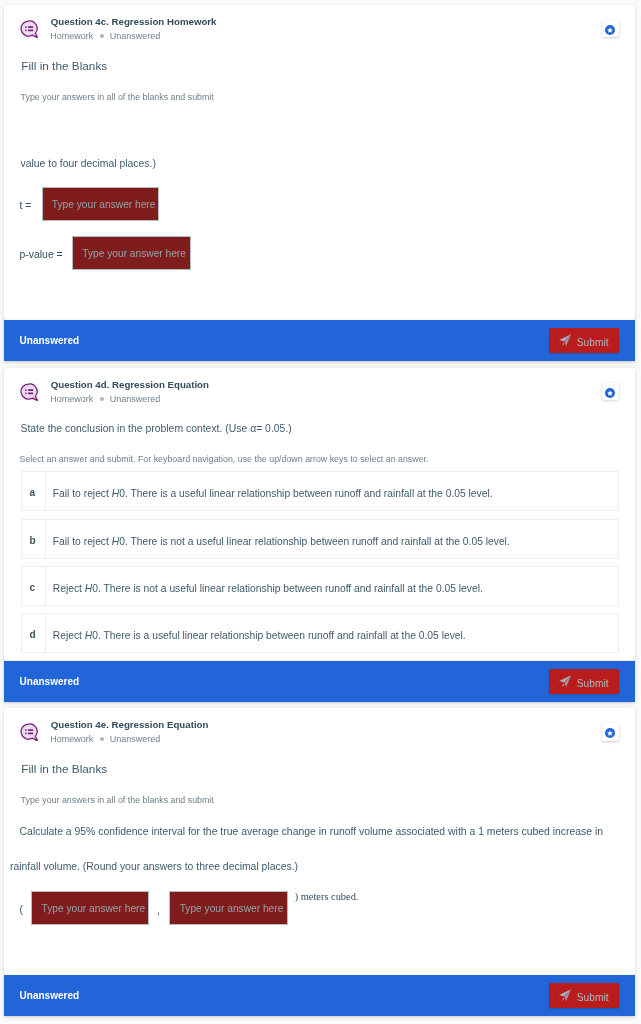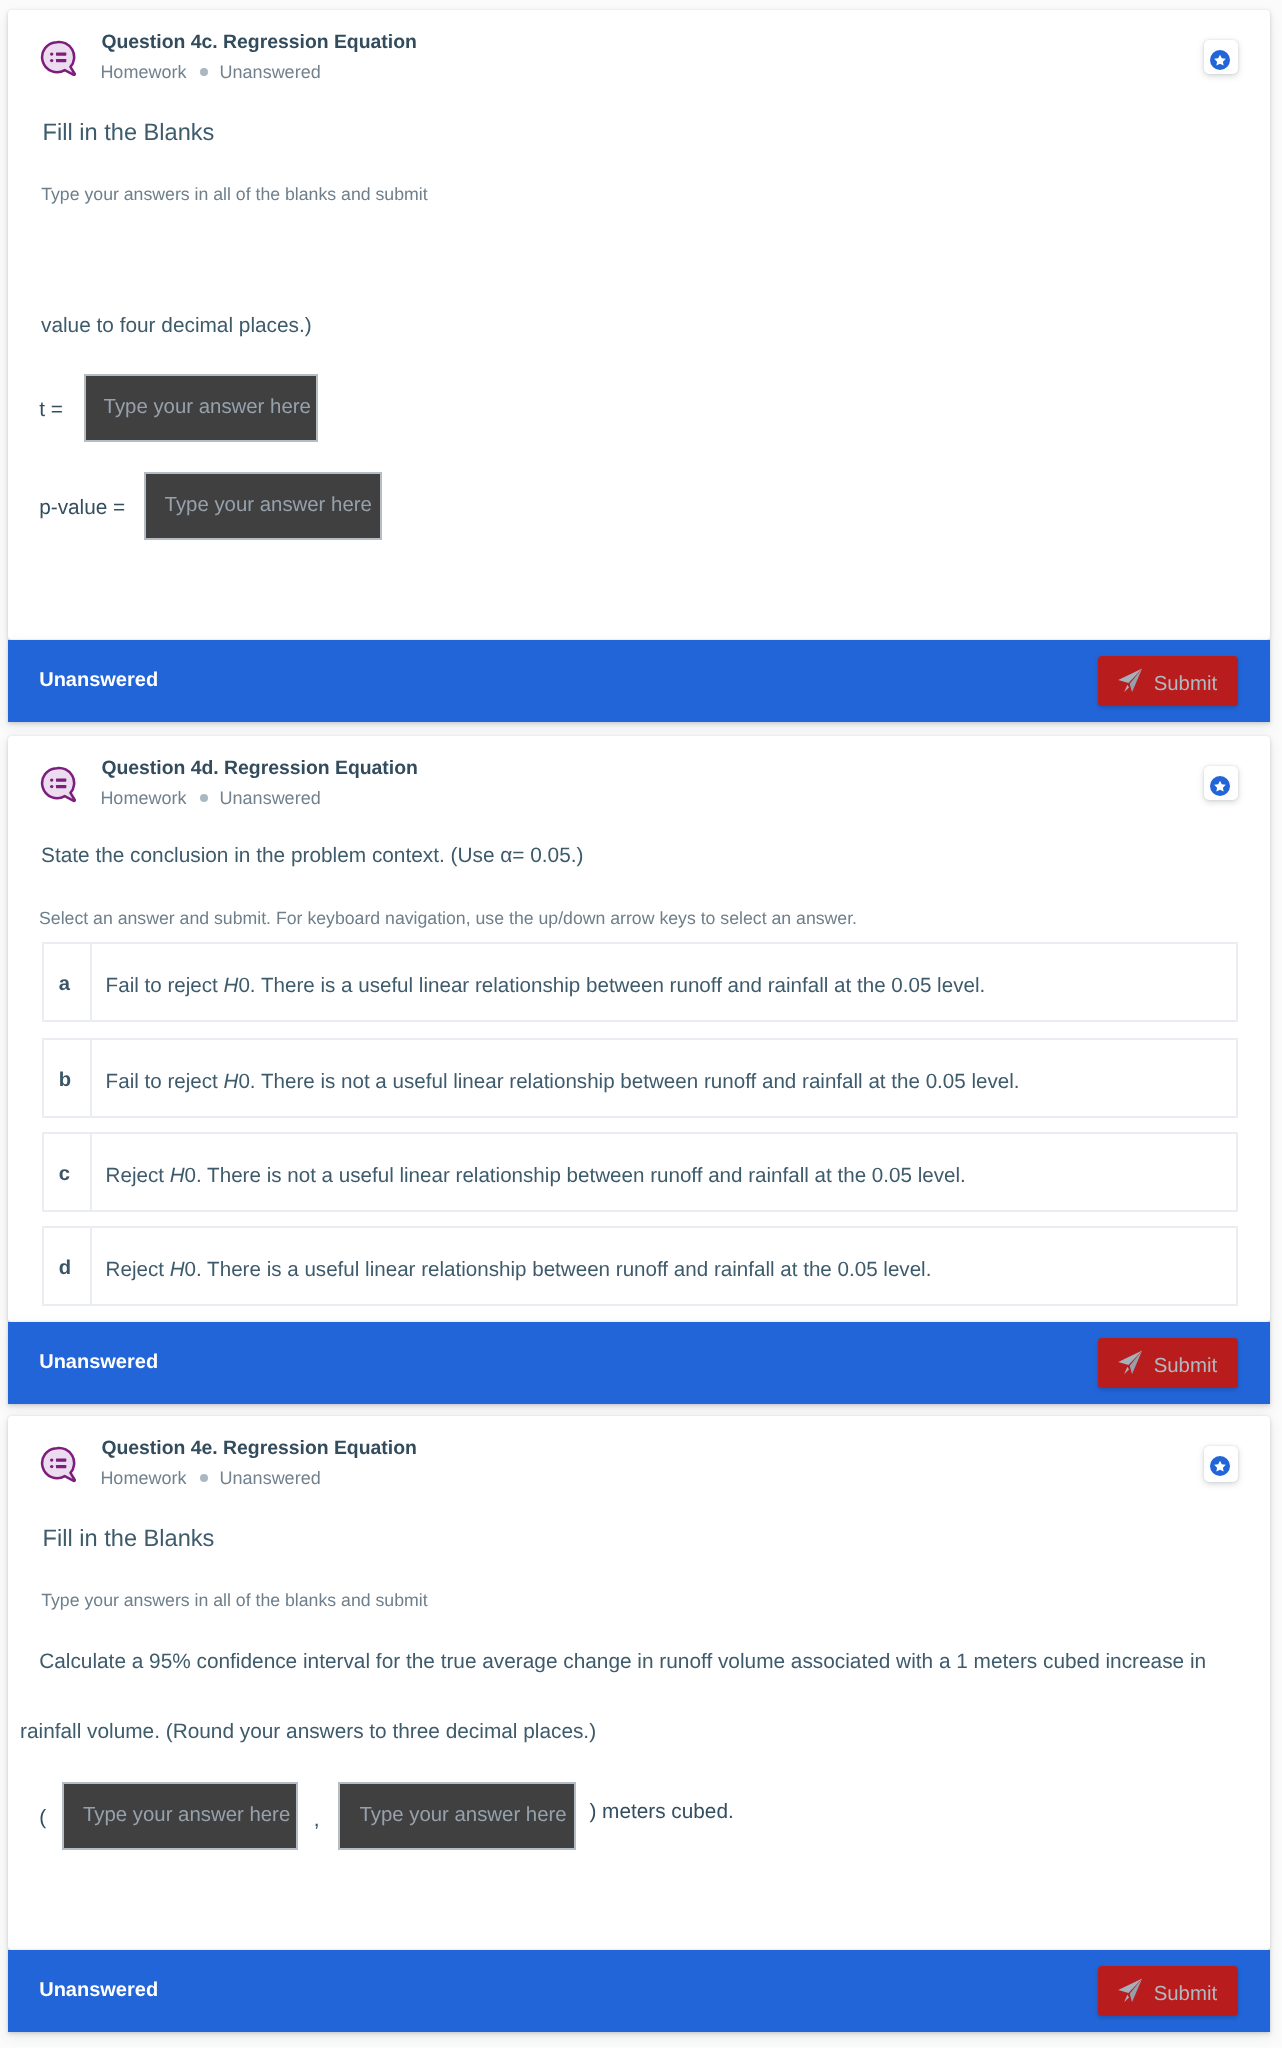--- a/index.html
+++ b/index.html
@@ -22,21 +22,21 @@
           white-space:nowrap;line-height:1;}
   .qsub{position:absolute;font-size:9.0px;color:#72818e;white-space:nowrap;line-height:1;}
   .qsub .dot{display:inline-block;width:4px;height:4px;border-radius:50%;
              background:#aab8c2;vertical-align:middle;margin:0 6.3px 1px 6.3px;
              position:relative;top:-0.5px;}
 
   .heading{position:absolute;font-size:11.8px;color:#3e5b6c;white-space:nowrap;line-height:1;}
   .hint{position:absolute;font-size:8.85px;color:#6e7f8b;white-space:nowrap;line-height:1;}
   .ptxt{position:absolute;font-size:10.42px;color:#3e5b6c;white-space:nowrap;line-height:1;}
 
-  .ansbox{position:absolute;border:1px solid #b4bcc6;background:#404040;
+  .ansbox{position:absolute;border:1px solid #b4bcc6;background:#7f1d1d;
           box-sizing:border-box;}
   .ansbox span{position:absolute;left:9.3px;top:50%;transform:translateY(-50%);
           font-size:10.2px;color:#96a1ac;white-space:nowrap;}
   .lbl{position:absolute;font-size:10.4px;color:#334e60;white-space:nowrap;line-height:1;}
 
   .status{position:absolute;font-size:10px;font-weight:bold;color:#fff;white-space:nowrap;line-height:1;}
   .submit{position:absolute;background:#b91c1c;border-radius:2px;
           display:flex;align-items:center;justify-content:center;
           box-shadow:0 1px 2px rgba(0,0,0,.17);box-sizing:border-box;}
   .submit .stxt{font-size:10.2px;color:#b1b9c0;margin-left:5px;line-height:1;position:relative;top:2.4px;}
@@ -78,21 +78,21 @@
   </symbol>
 </defs>
   </svg>
 
 <div class="page">
 
   <div class="card" style="top:5px;height:315px;">
     <svg class="qicon" style="left:16.4px;top:14.9px;">
         <use href="#sym-bubble"></use>
       </svg>
-    <div class="qtitle" style="left:46.7px;top:11.8px;">Question 4c. Regression Equation</div>
+    <div class="qtitle" style="left:46.7px;top:11.8px;">Question 4c. Regression Homework</div>
     <div class="qsub" style="left:46.2px;top:27.0px;">
       <span>Homework</span><span class="dot"></span><span>Unanswered</span>
     </div>
     <div class="starbtn" style="left:597.75px;top:14.75px;">
       <svg>
           <use href="#sym-star"></use>
         </svg>
     </div>
     <div class="heading" style="left:17.3px;top:56.1px;">Fill in the Blanks</div>
     <div class="hint" style="left:16.6px;top:87.6px;">Type your answers in all of the blanks and submit</div>
@@ -183,21 +183,21 @@
     <div class="ptxt" style="left:6px;top:153.9px;">rainfall volume. (Round your answers to three decimal places.)</div>
 
     <div class="lbl" style="left:15.6px;top:196.8px;">(</div>
     <div class="ansbox" style="left:27.2px;top:182.9px;width:117.5px;height:33.5px;">
       <span>Type your answer here</span>
     </div>
     <div class="lbl" style="left:152.9px;top:197.4px;">,</div>
     <div class="ansbox" style="left:165.4px;top:182.9px;width:118.4px;height:33.5px;">
       <span>Type your answer here</span>
     </div>
-    <div class="lbl" style="left:290.7px;top:194px;">) meters cubed.</div>
+    <div class="lbl" style="left:290.7px;top:184px;font-family:Liberation Serif, serif;">) meters cubed.</div>
   </div>
   <div class="bar" style="top:974.8px;height:41px;">
     <div class="status" style="left:15.6px;top:16.1px;">Unanswered</div>
     <div class="submit" style="left:545px;top:8px;width:70px;height:25px;">
       <svg class="picon">
           <use href="#sym-plane"></use>
         </svg>
       <span class="stxt">Submit</span>
     </div>
   </div>

